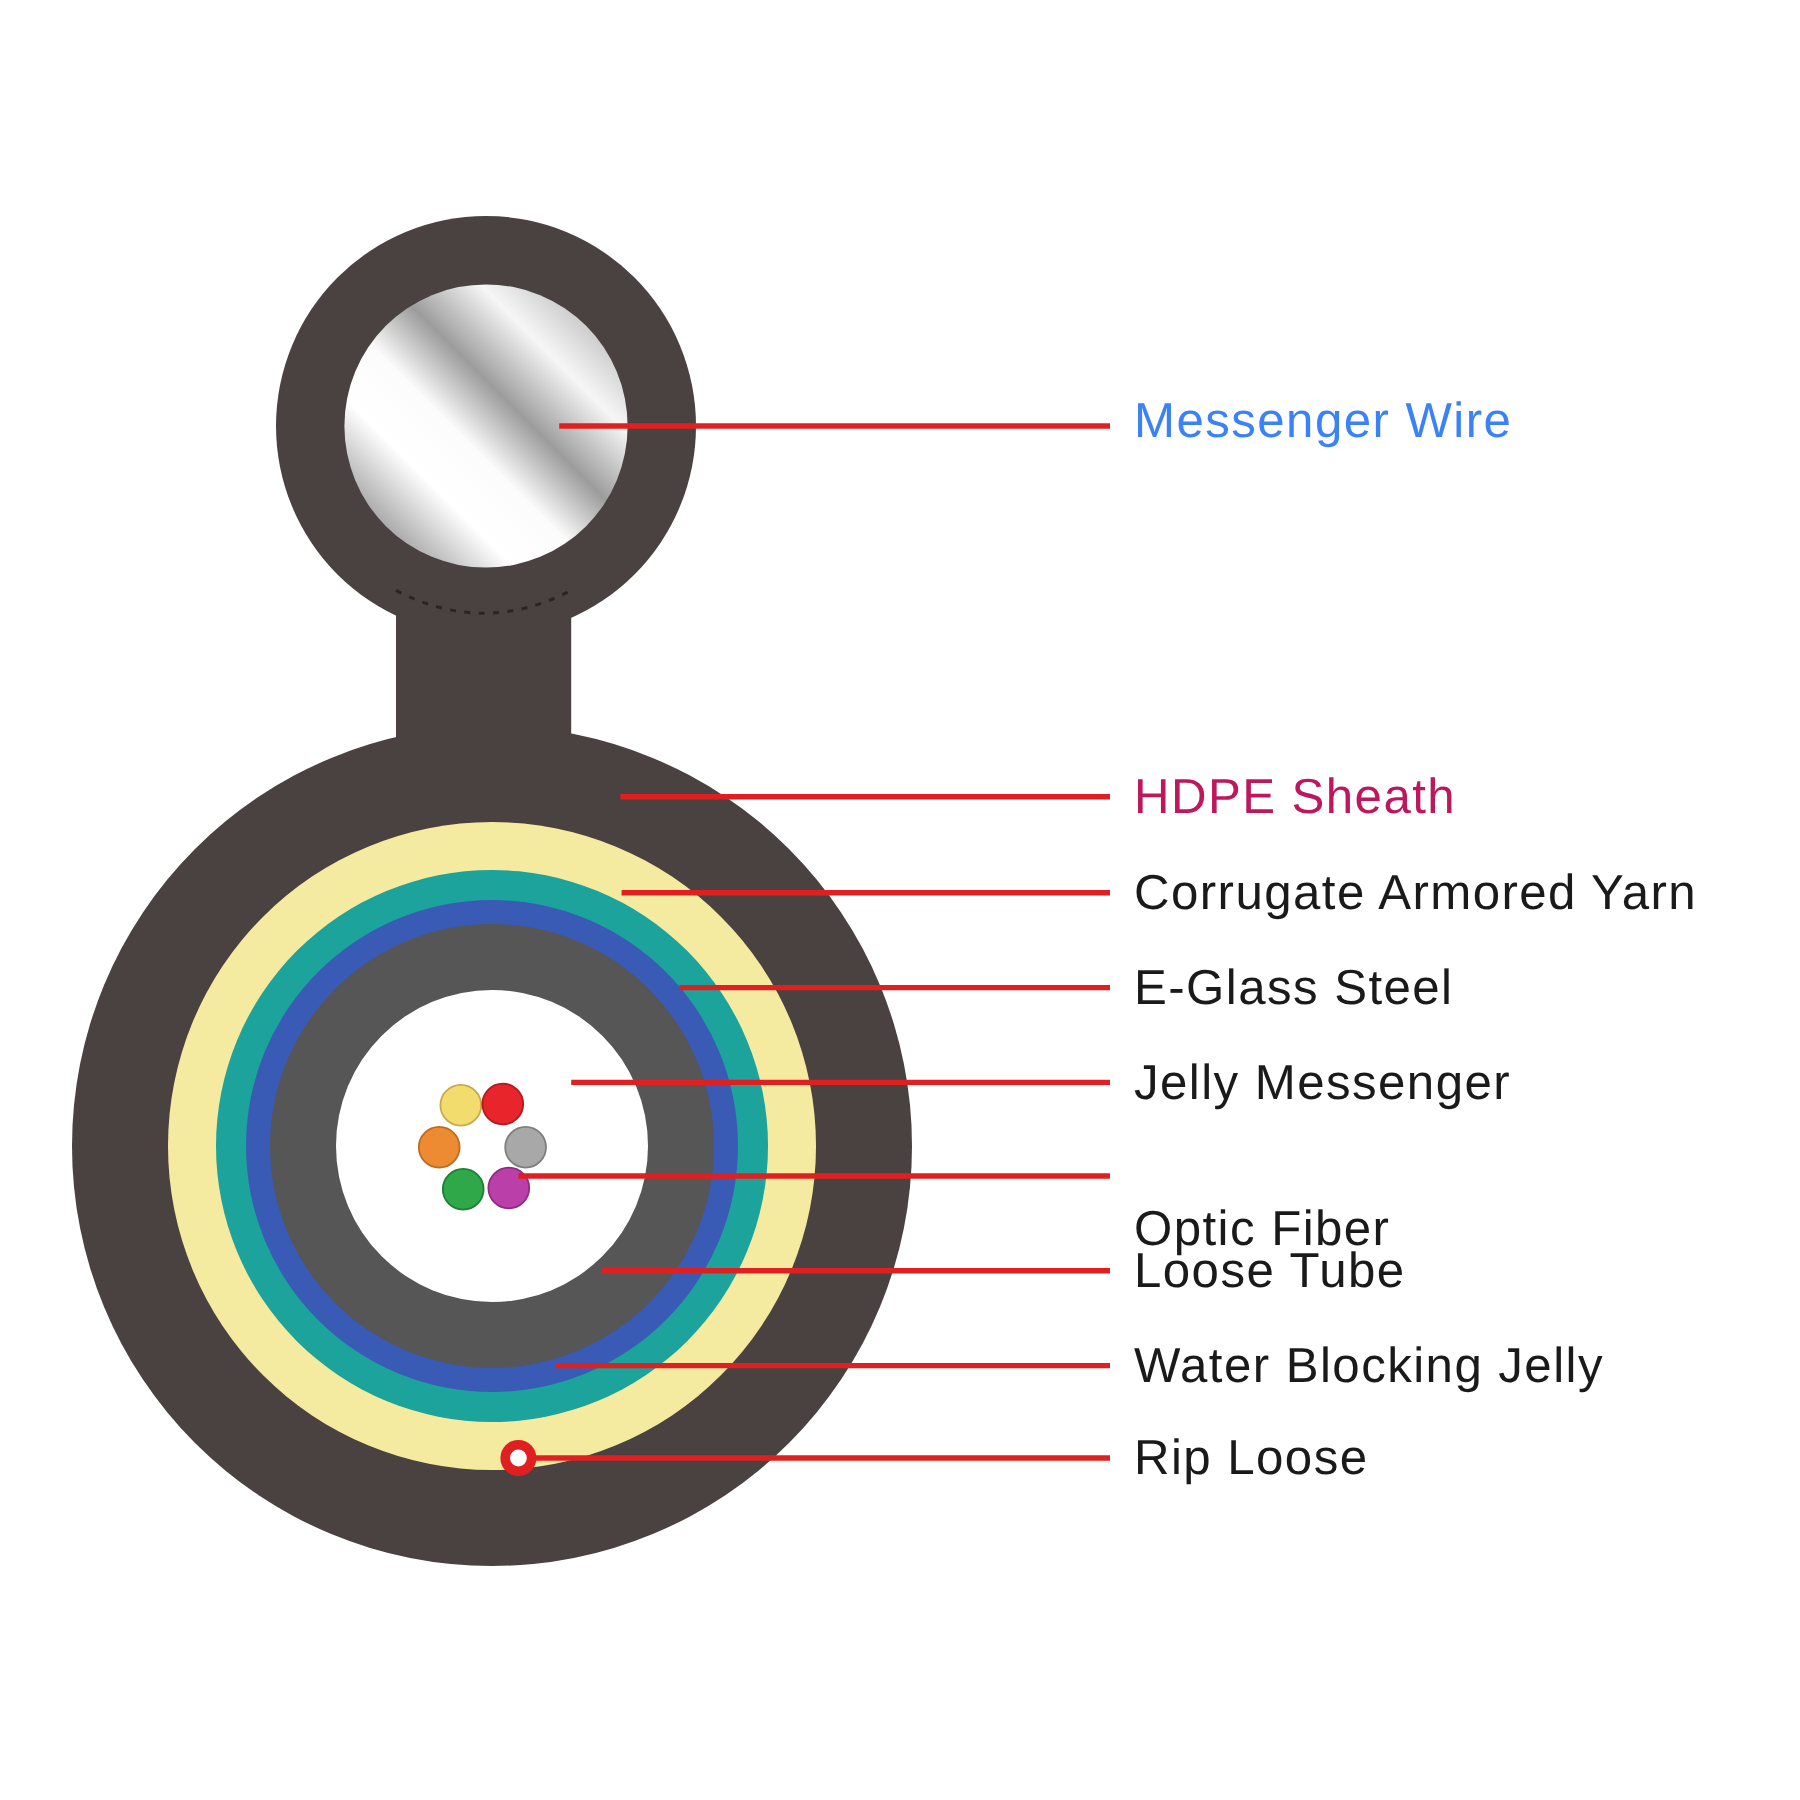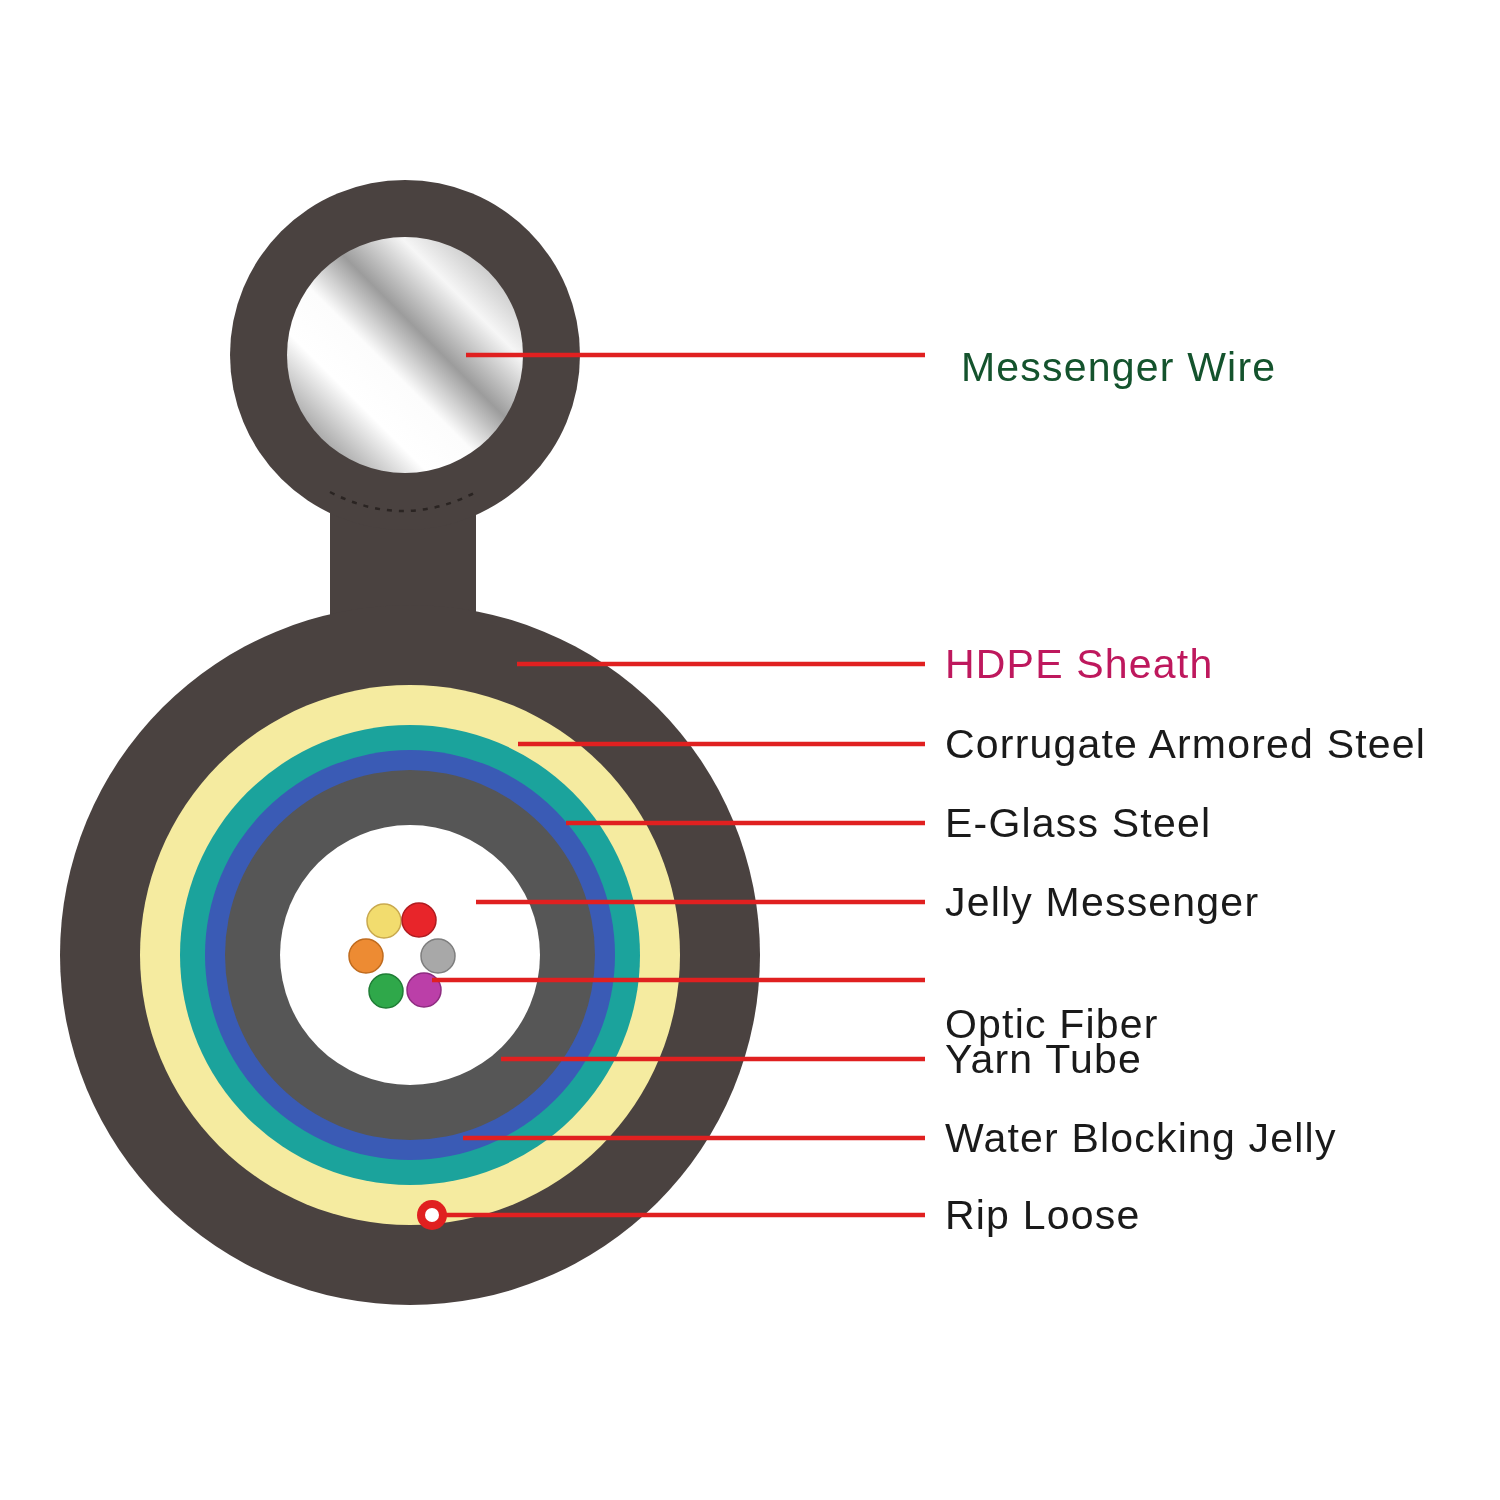--- a/index.html
+++ b/index.html
@@ -100,24 +100,24 @@
         <line x1="432" y1="1215" x2="925" y2="1215" stroke="#E02020" stroke-width="4.5" stroke-linecap="butt"></line>
       </g>
 
     <g id="rip-cord-group">
         <circle cx="432" cy="1215" r="15" fill="#E02020"></circle>
         <circle cx="432" cy="1215" r="7" fill="#FFFFFF"></circle>
       </g>
   </svg>
 
   <div id="labels-layer">
-      <div class="callout-label" style="left: 945px; top: 367px; color: #14532d; margin-left: 16px;">Messenger  Wire</div>
+      <div class="callout-label" style="left: 945px; top: 351px; color: #3b82f6;">Messenger  Wire</div>
       <div class="callout-label" style="left: 945px; top: 664px; color: #be185d;">HDPE  Sheath</div>
-      <div class="callout-label" style="left: 945px; top: 744px; color: rgb(26, 26, 26);">Corrugate  Armored  Steel</div>
+      <div class="callout-label" style="left: 945px; top: 744px; color: rgb(26, 26, 26);">Corrugate  Armored  Yarn</div>
       <div class="callout-label" style="left: 945px; top: 823px; color: rgb(26, 26, 26);">E-Glass  Steel</div>
       <div class="callout-label" style="left: 945px; top: 902px; color: rgb(26, 26, 26);">Jelly  Messenger</div>
       <div class="callout-label" style="left: 945px; top: 980px; color: rgb(26, 26, 26); margin-top: 44px;">Optic  Fiber</div>
-      <div class="callout-label" style="left: 945px; top: 1059px; color: rgb(26, 26, 26);">Yarn  Tube</div>
+      <div class="callout-label" style="left: 945px; top: 1059px; color: rgb(26, 26, 26);">Loose  Tube</div>
       <div class="callout-label" style="left: 945px; top: 1138px; color: rgb(26, 26, 26);">Water  Blocking  Jelly</div>
       <div class="callout-label" style="left: 945px; top: 1215px; color: rgb(26, 26, 26);">Rip  Loose</div>
     </div>
 
 </div>
 
 </body></html>

